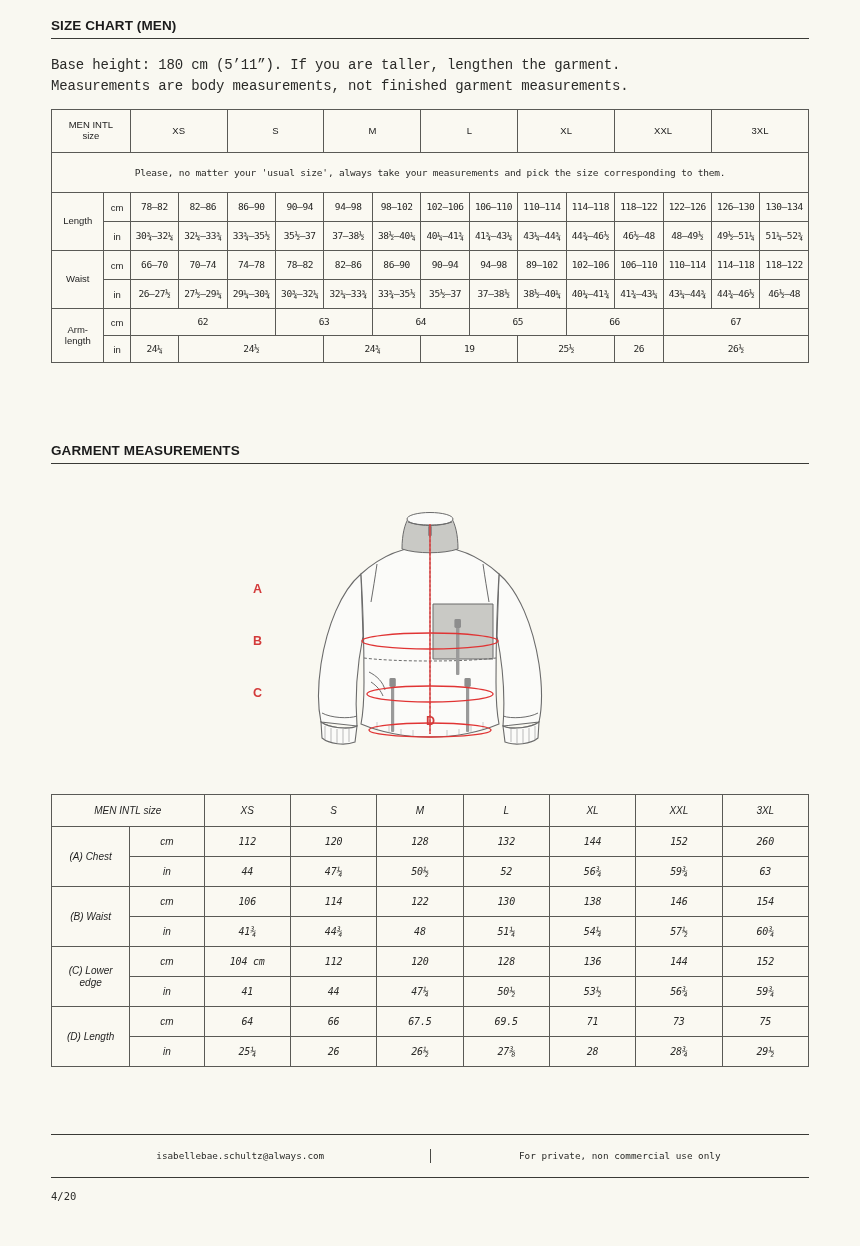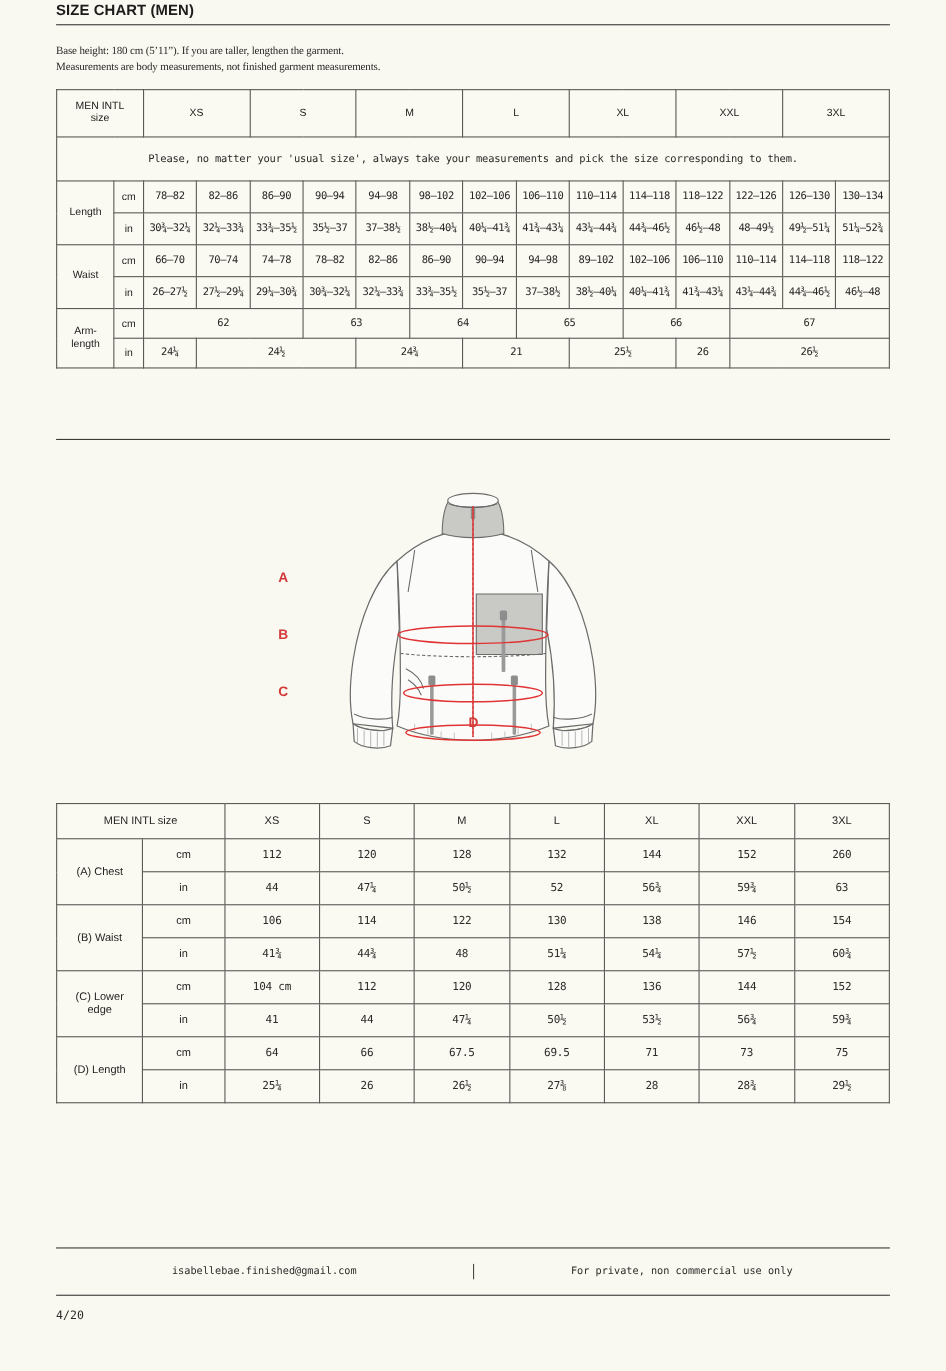--- a/index.html
+++ b/index.html
@@ -16,26 +16,27 @@
   .page { position: relative; width: 860px; height: 1246px; padding: 0 51px; }
 
   
   .section-head { margin: 0; padding-top: 2px; }
   .section-title {
     font-size: 13.5px;
     font-weight: 600;
     letter-spacing: .1px;
     color: #1b1b1b;
     padding-bottom: 5px;
+    margin-top: 16px;
   }
   .section-rule { border-bottom: 1.6px solid #3a3a36; width: 100%; }
 
   .intro {
-    font-family: Liberation Serif, serif;
-    font-size: 10px;
+    font-family: Liberation Mono, monospace;
+    font-size: 14px;
     line-height: 1.5;
     color: #2a2a28;
     white-space: pre;
     margin: 16px 0 12px 0;
     letter-spacing: -0.15px;
   }
 
   
   table.grid {
     border-collapse: collapse;
@@ -98,21 +99,21 @@
 
   
   .illus-wrap {
     position: relative;
     height: 300px;
     margin-top: 22px;
   }
   .illus-svg { position: absolute; left: 50%; transform: translateX(-50%); top: 0; }
 
   
-  #garment-table { margin-top: 8px; }
+  #garment-table { margin-top: 8px; font-style: italic; }
   #garment-table td { font-size: 10px; }
   .g-hdr { height: 32px; font-size: 12px; }
   .g-hdr.name { font-size: 11.5px; }
   .g-rowlabel { font-size: 11.5px; line-height: 1.2; }
   .g-unit { font-size: 11px; }
   .g-num {
     font-family: "DejaVu Sans Mono", "Liberation Mono", monospace;
     font-size: 10px;
     color: #2b2b29;
     letter-spacing: -0.2px;
@@ -256,29 +257,30 @@
           <td class="num" colspan="2">64</td>
           <td class="num" colspan="2">65</td>
           <td class="num" colspan="2">66</td>
           <td class="num" colspan="3">67</td>
         </tr>
         <tr class="arm">
           <td class="unit shaded">in</td>
           <td class="num shaded" colspan="1">24¼</td>
           <td class="num shaded" colspan="3">24½</td>
           <td class="num shaded" colspan="2">24¾</td>
-          <td class="num shaded" colspan="2">21</td>
+          <td class="num shaded" colspan="2">19</td>
           <td class="num shaded" colspan="2">25½</td>
           <td class="num shaded" colspan="1">26</td>
           <td class="num shaded" colspan="3">26½</td>
         </tr>
       </tbody>
   </table>
 
   <div class="section-head" style="margin-top:62px">
+    <div class="section-title">GARMENT MEASUREMENTS</div>
     <div class="section-rule"></div>
   </div>
 
   <div class="illus-wrap">
     <svg class="illus-svg" width="330" height="290" viewBox="0 0 330 290">
       <defs>
         <style>
           .ln { fill:none; stroke:#6b6b6b; stroke-width:1; }
           .body { fill:#fbfbf9; stroke:#6b6b6b; stroke-width:1.1; }
           .panel { fill:#c9c9c5; stroke:#6b6b6b; stroke-width:1; }
@@ -466,20 +468,20 @@
           <td class="g-num g-cell shaded">28</td>
           <td class="g-num g-cell shaded">28¾</td>
           <td class="g-num g-cell shaded">29½</td>
         </tr>
       </tbody>
   </table>
 
   <div class="footer">
     <div class="footer-rule-top"></div>
     <div class="footer-inner">
-      <div class="footer-cell">isabellebae.finished@gmail.com</div>
+      <div class="footer-cell">isabellebae.schultz@always.com</div>
       <div class="footer-cell divider">For private, non commercial use only</div>
     </div>
     <div class="footer-rule-bot"></div>
     <div class="page-num">4/20</div>
   </div>
 
 </div>
 
 </body></html>

